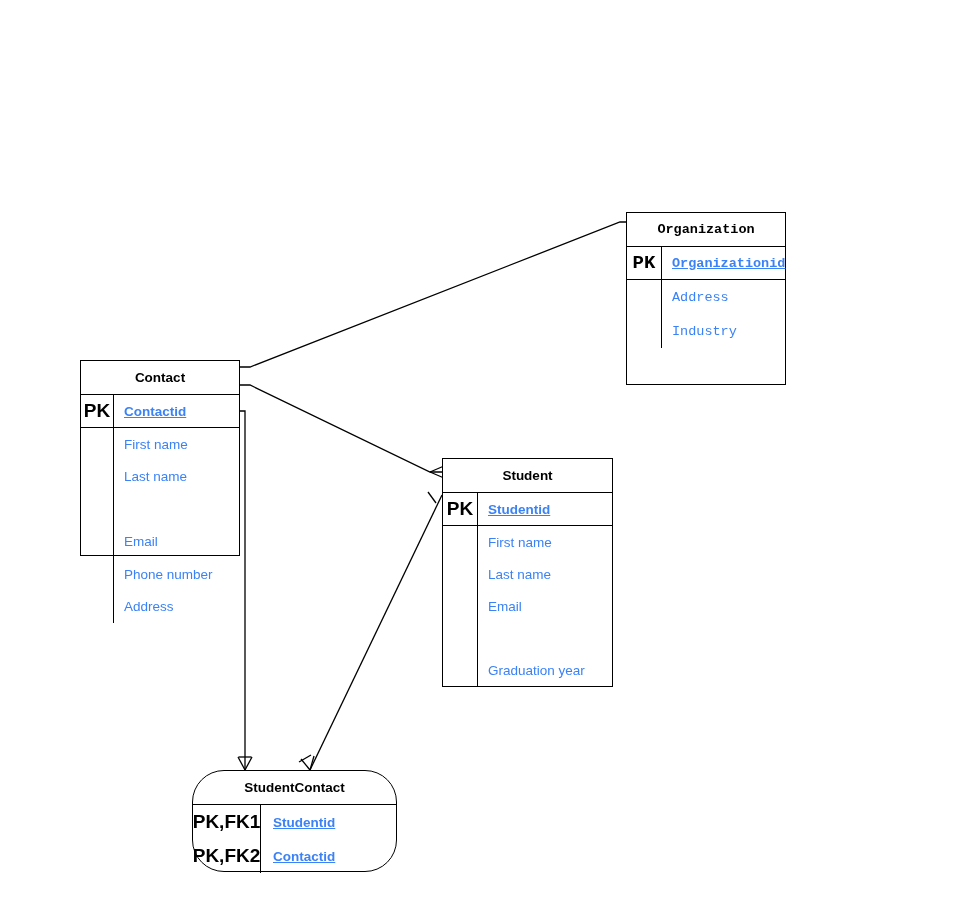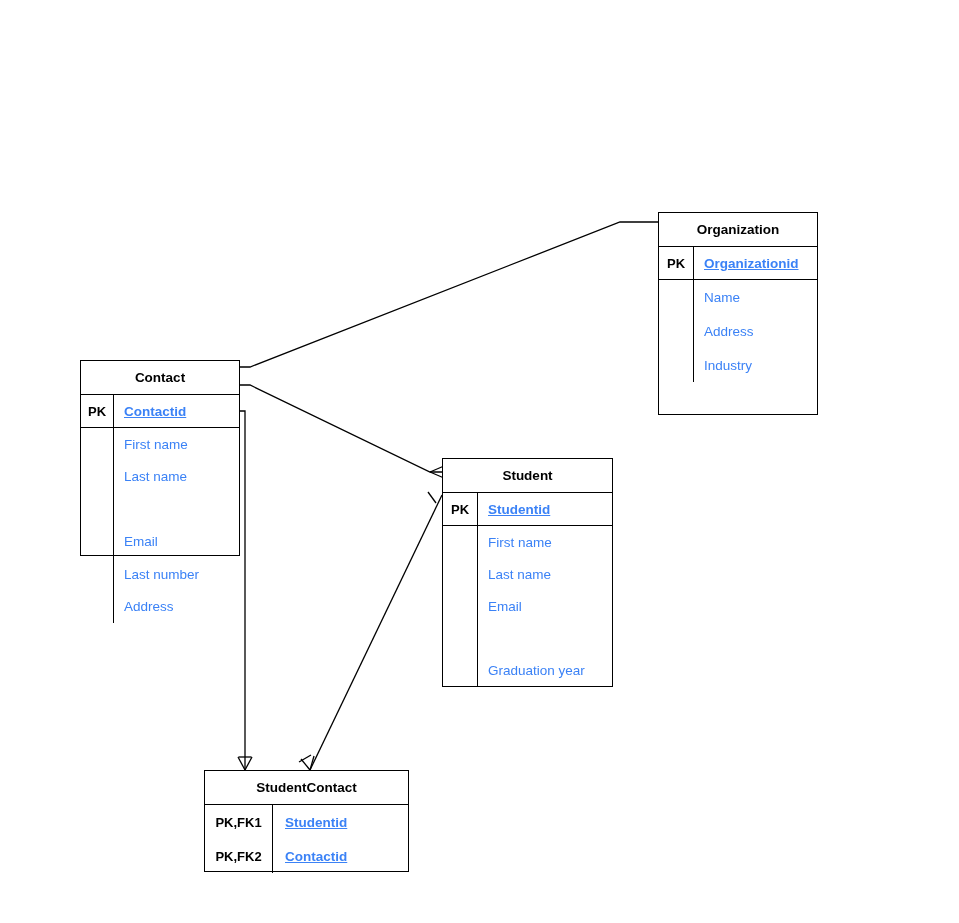--- a/index.html
+++ b/index.html
@@ -49,21 +49,21 @@
     display: flex;
     align-items: center;
   }
   .attr-row.key-row {
     border-bottom: 1.3px solid #000000;
   }
   .key-col {
     box-sizing: border-box;
     border-right: 1.3px solid #000000;
     font-weight: bold;
-    font-size: 13px;
+    font-size: 19px;
     color: #000000;
     display: flex;
     align-items: center;
     justify-content: center;
     height: 100%;
     flex: none;
   }
   .name-col {
     box-sizing: border-box;
     font-size: 13.5px;
@@ -79,42 +79,42 @@
     text-decoration: underline;
   }
   .attr-body {
     box-sizing: border-box;
   }
   .attr-body .attr-row .key-col {
     border-right: 1.3px solid #000000;
   }
 
   
-  #ent-organization { left: 658px; top: 212px; width: 160px; height: 203px; }
+  #ent-organization { left: 626px; top: 212px; width: 160px; height: 173px; font-family: Liberation Mono, monospace; }
   #ent-organization .entity-title { height: 34px; }
   #ent-organization .key-row { height: 33px; }
   #ent-organization .key-col { width: 35px; }
   #ent-organization .attr-body .attr-row { height: 34px; }
 
   
   #ent-contact { left: 55px; top: 360px; width: 160px; height: 196px; margin-left: 25px; }
   #ent-contact .entity-title { height: 34px; }
   #ent-contact .key-row { height: 33px; }
   #ent-contact .key-col { width: 33px; }
   #ent-contact .attr-body .attr-row { height: 32.5px; }
 
   
   #ent-student { left: 442px; top: 458px; width: 171px; height: 229px; }
   #ent-student .entity-title { height: 34px; }
   #ent-student .key-row { height: 33px; }
   #ent-student .key-col { width: 35px; }
   #ent-student .attr-body .attr-row { height: 32.2px; }
 
   
-  #ent-studentcontact { left: 204px; top: 770px; width: 205px; height: 102px; }
+  #ent-studentcontact { left: 192px; top: 770px; width: 205px; height: 102px; border-radius: 32px; }
   #ent-studentcontact .entity-title { height: 34px; }
   #ent-studentcontact .key-row { height: 34px; }
   #ent-studentcontact .key-row.first { border-bottom: none; }
   #ent-studentcontact .key-col { width: 68px; }
   #ent-studentcontact .name-col { padding-left: 12px; }
 </style>
 </head>
 <body>
 
 <div id="canvas">
@@ -169,24 +169,20 @@
 
   <div class="entity" id="ent-organization">
     <div class="entity-title">Organization</div>
     <div class="attr-row key-row">
       <div class="key-col">PK</div>
       <div class="name-col pk-name">Organizationid</div>
     </div>
     <div class="attr-body">
       <div class="attr-row">
         <div class="key-col"></div>
-        <div class="name-col">Name</div>
-      </div>
-      <div class="attr-row">
-        <div class="key-col"></div>
         <div class="name-col">Address</div>
       </div>
       <div class="attr-row">
         <div class="key-col"></div>
         <div class="name-col">Industry</div>
       </div>
     </div>
   </div>
 
   <div class="entity" id="ent-contact">
@@ -206,21 +202,21 @@
       </div>
       <div class="attr-row">
         <div class="key-col"></div>
       </div>
       <div class="attr-row">
         <div class="key-col"></div>
         <div class="name-col">Email</div>
       </div>
       <div class="attr-row">
         <div class="key-col"></div>
-        <div class="name-col">Last number</div>
+        <div class="name-col">Phone number</div>
       </div>
       <div class="attr-row">
         <div class="key-col"></div>
         <div class="name-col">Address</div>
       </div>
     </div>
   </div>
 
   <div class="entity" id="ent-student">
     <div class="entity-title">Student</div>

